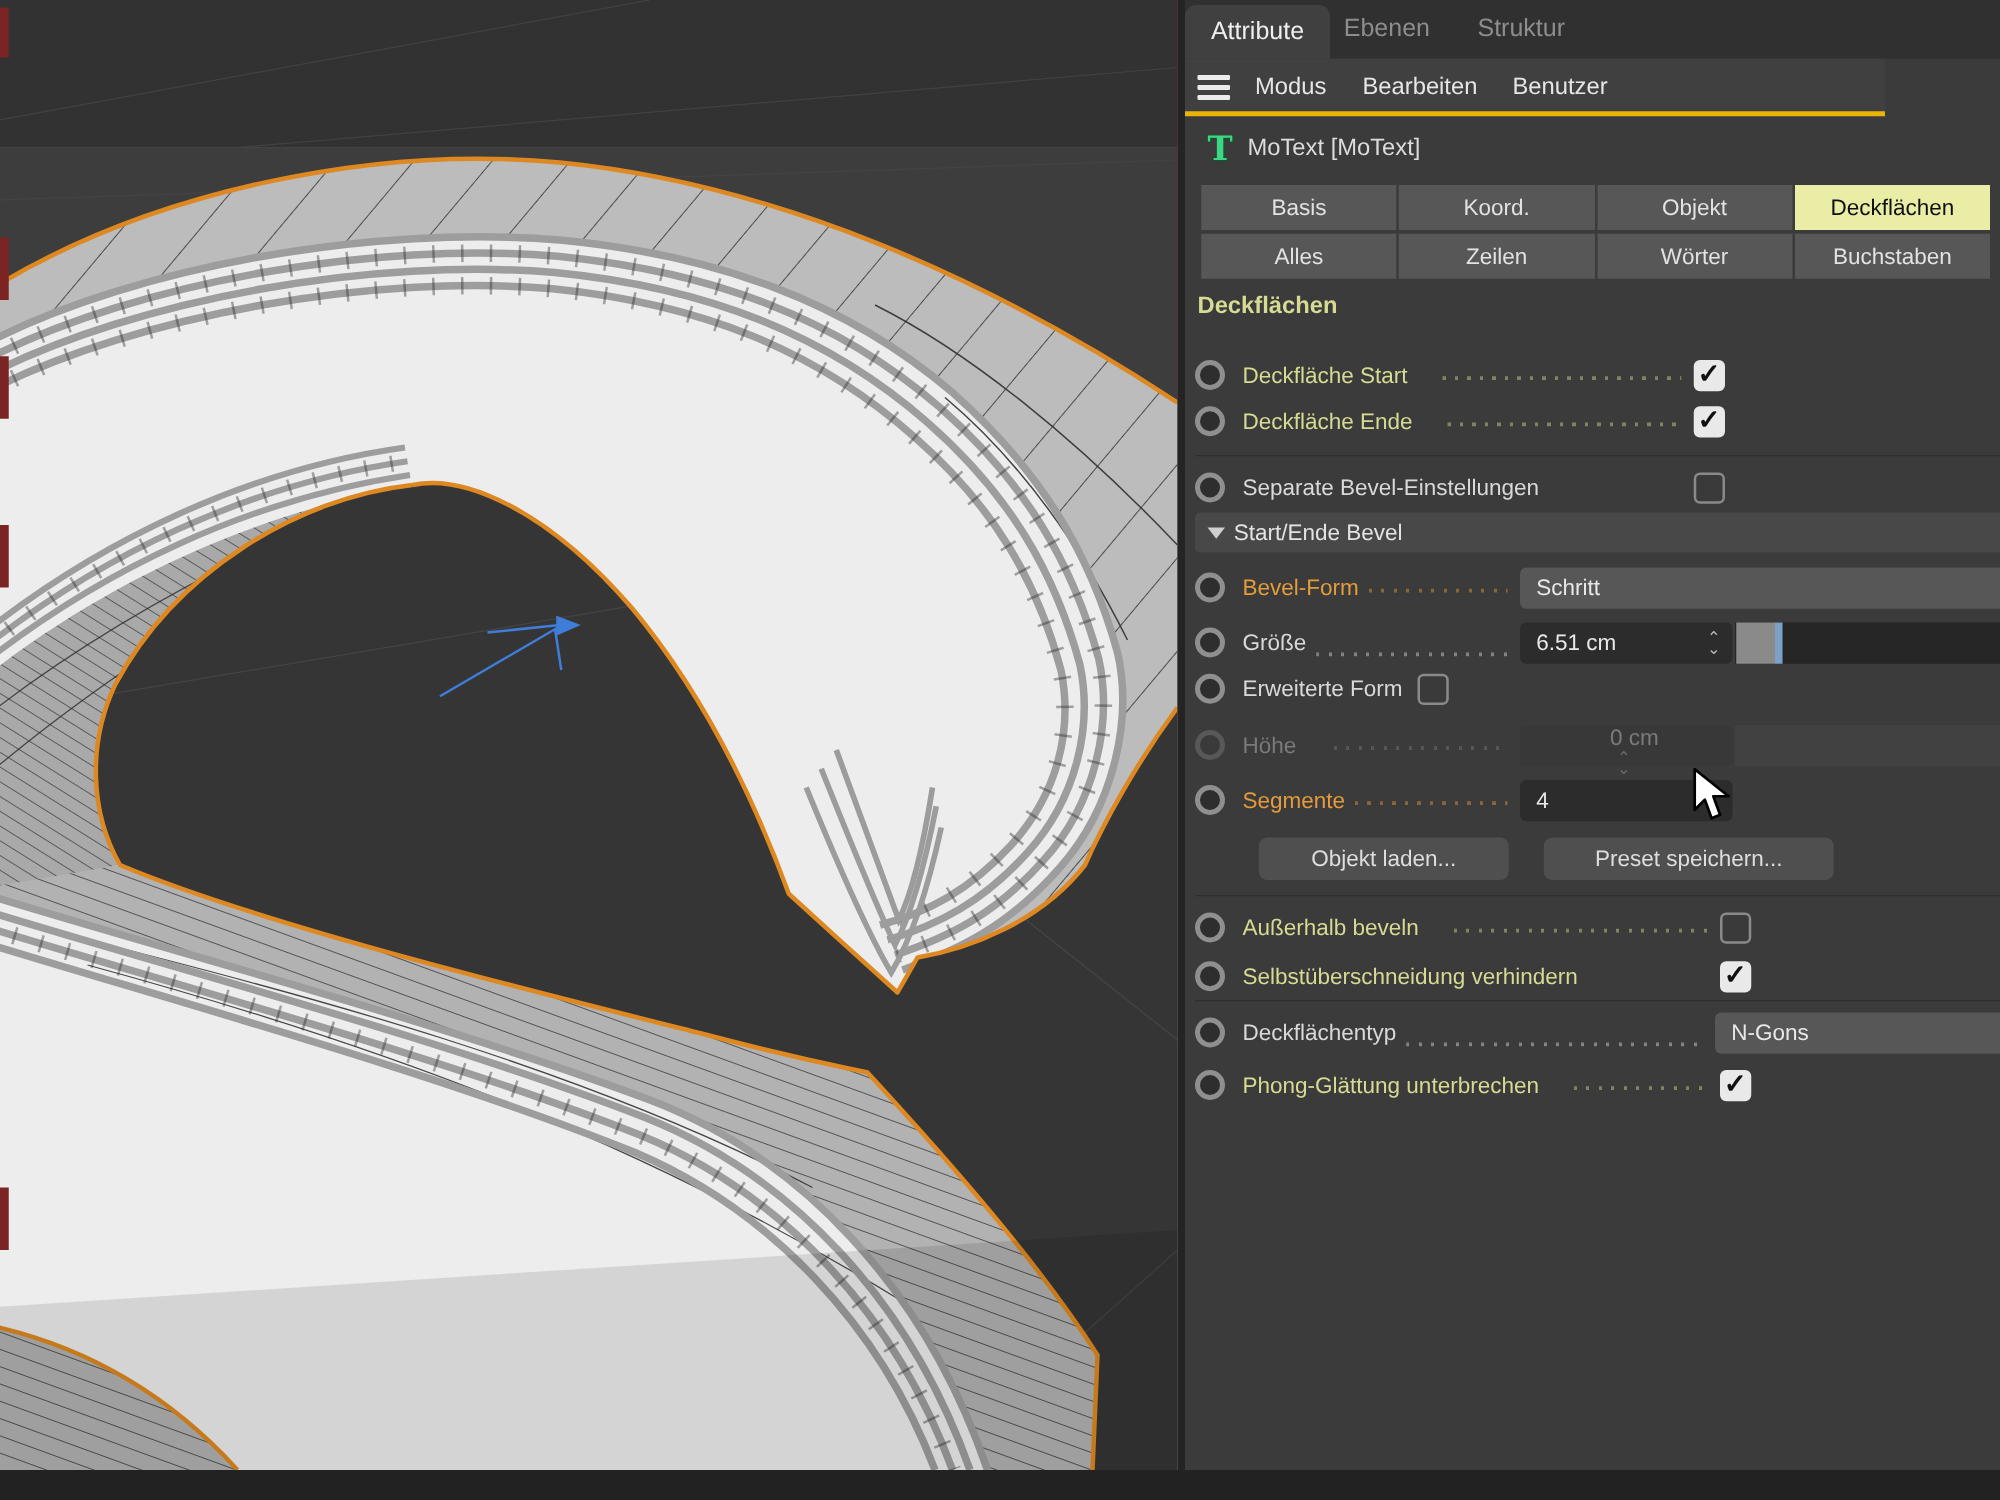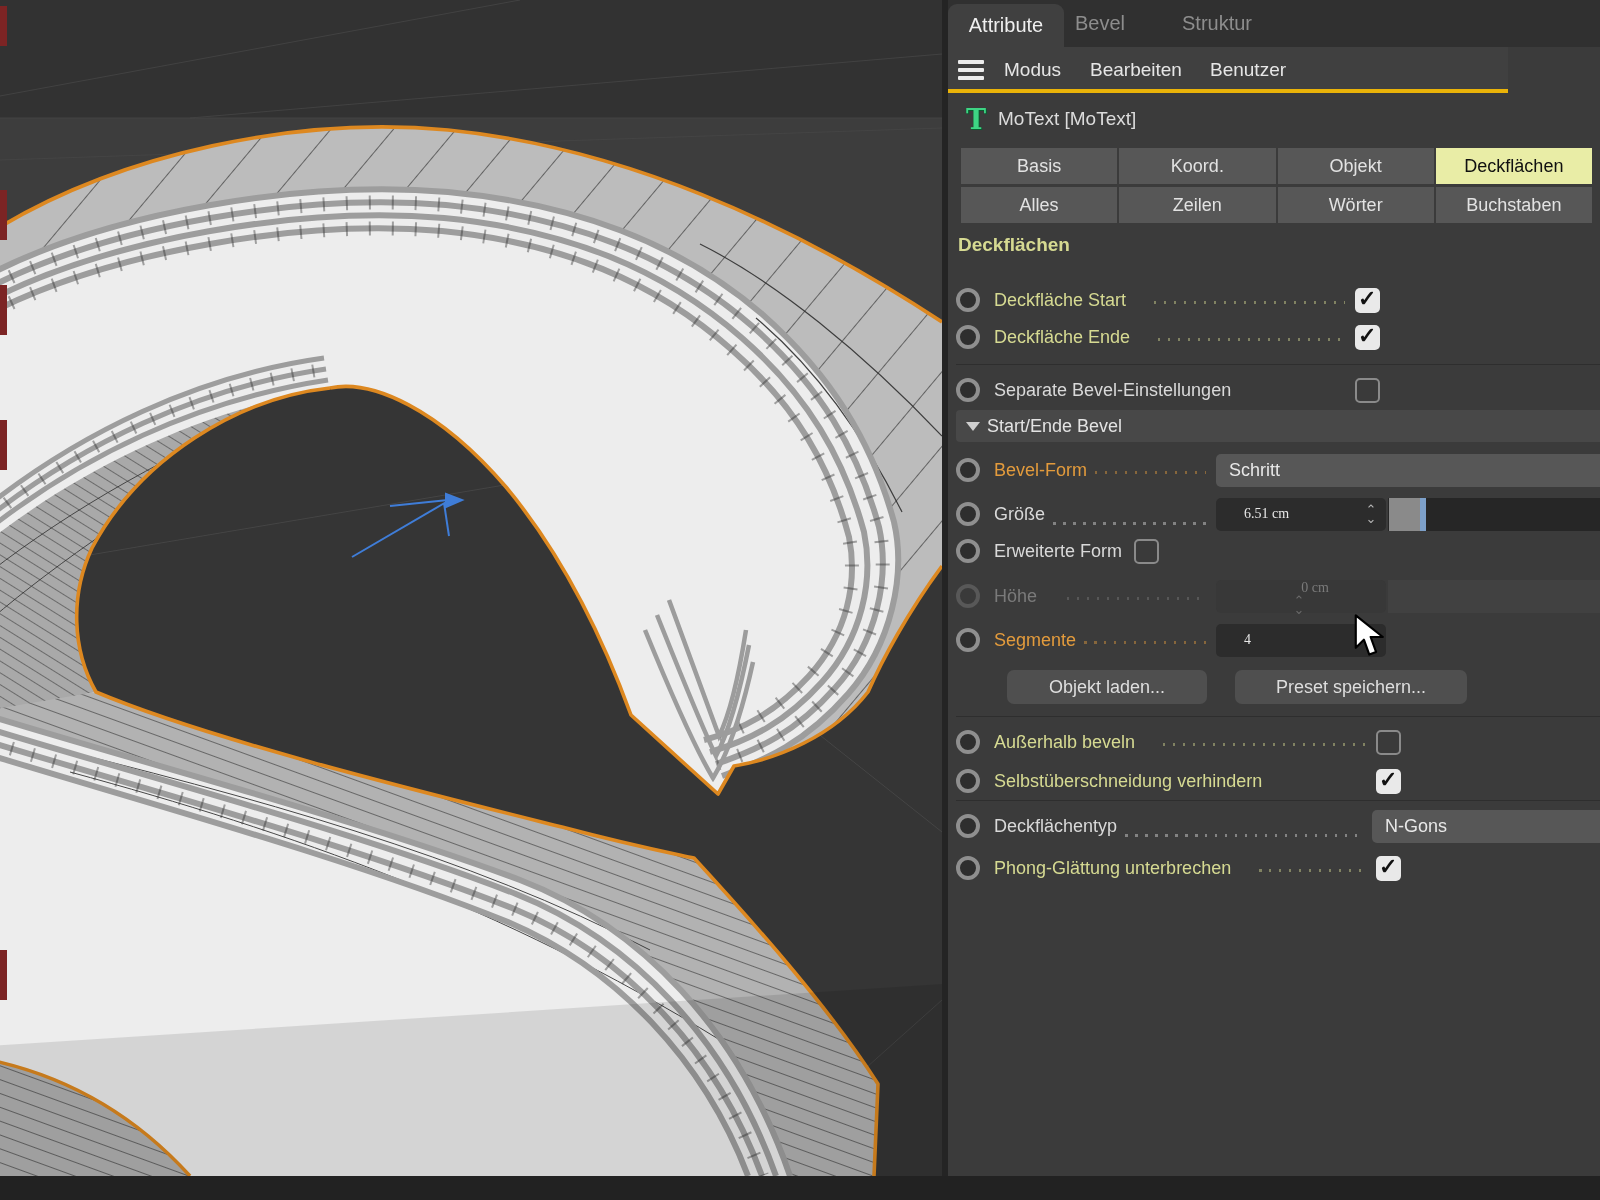--- a/index.html
+++ b/index.html
@@ -41,21 +41,21 @@
     background:repeating-linear-gradient(90deg,currentColor 0 2.5px,transparent 2.5px 10px);}
   .mod{color:#d6da92;gap:20px;}
   .key{color:#e39b3c;}
   .nrm{color:#d9d9d9;align-items:flex-end;}
   .dis{color:#7a7a7a;gap:22px;}
   .cb{width:25px;height:25px;border-radius:5px;flex:0 0 25px;}
   .cb.checked{background:#e9e9e9;position:relative;}
   .cb.checked::after{content:"✓";position:absolute;left:3px;top:-2px;font-size:22px;font-weight:bold;color:#111;}
   .cb.un{background:#3a3a3a;border:2px solid #8a8a8a;}
   .inbox{width:170px;height:33px;background:#2c2c2c;border-radius:5px;display:flex;align-items:center;flex:0 0 170px;}
-  .inbox .val{flex:1;font-size:14px;color:#e8e8e8;padding-left:28px;white-space:nowrap;font-family:Liberation Serif, serif;}
+  .inbox .val{flex:1;font-size:18px;color:#e8e8e8;padding-left:13px;white-space:nowrap;}
   .inbox.dis2{background:#383838;flex-direction:column;}
   .inbox.dis2 .val{color:#7a7a7a;}
   .stepper{width:22px;display:flex;flex-direction:column;align-items:center;line-height:9px;font-size:13px;color:#b5b5b5;margin-right:4px;}
   .inbox.dis2 .stepper{color:#6a6a6a;}
   .ddown{flex:1;height:33px;background:#575757;border-radius:5px 0 0 5px;display:flex;align-items:center;font-size:18px;color:#e8e8e8;padding-left:13px;}
   .slider{flex:1;height:33px;background:#262626;margin-left:2px;position:relative;}
   .slider .fill{position:absolute;left:1px;top:0;height:33px;background:#8a8a8a;}
   .slider .handle{position:absolute;top:0;height:33px;width:6px;background:#7da0c9;}
   .slider.off{background:#414141;}
   .sep{position:absolute;left:8px;right:0;height:1px;background:#2e2e2e;}
@@ -189,21 +189,21 @@
   </div>
   <div id="divider"></div>
 
   <div id="panel">
 
     <div id="tabbar">
       <div class="tab-active">
           <span>Attribute</span>
         </div>
       <div class="tab-idle" style="left:127px">
-          <span>Bevel</span>
+          <span>Ebenen</span>
         </div>
       <div class="tab-idle" style="left:234px">
           <span>Struktur</span>
         </div>
     </div>
 
     <div id="menurow">
       <div id="burger">
           <i></i>
           <i></i>

